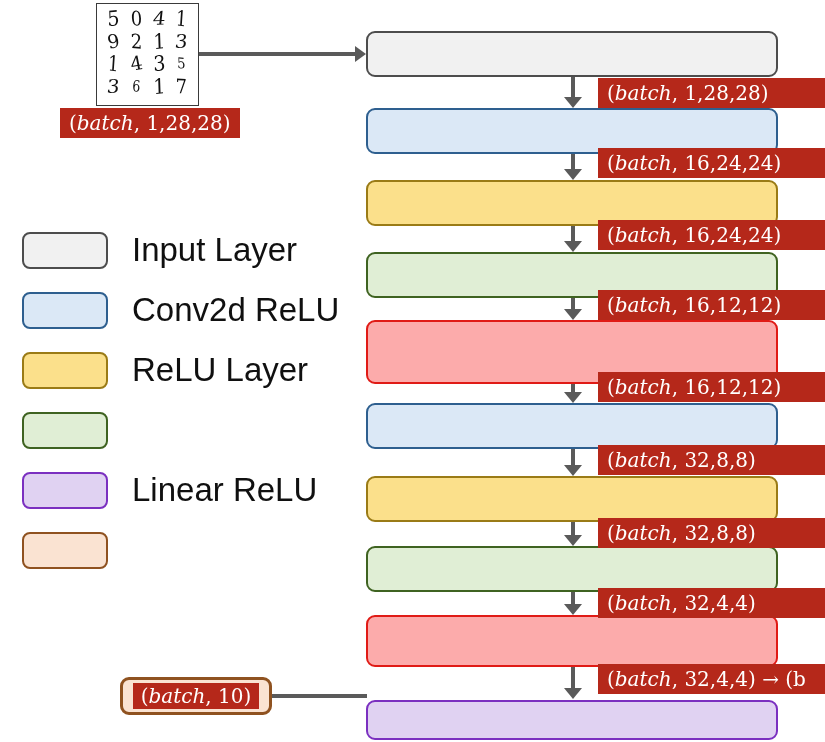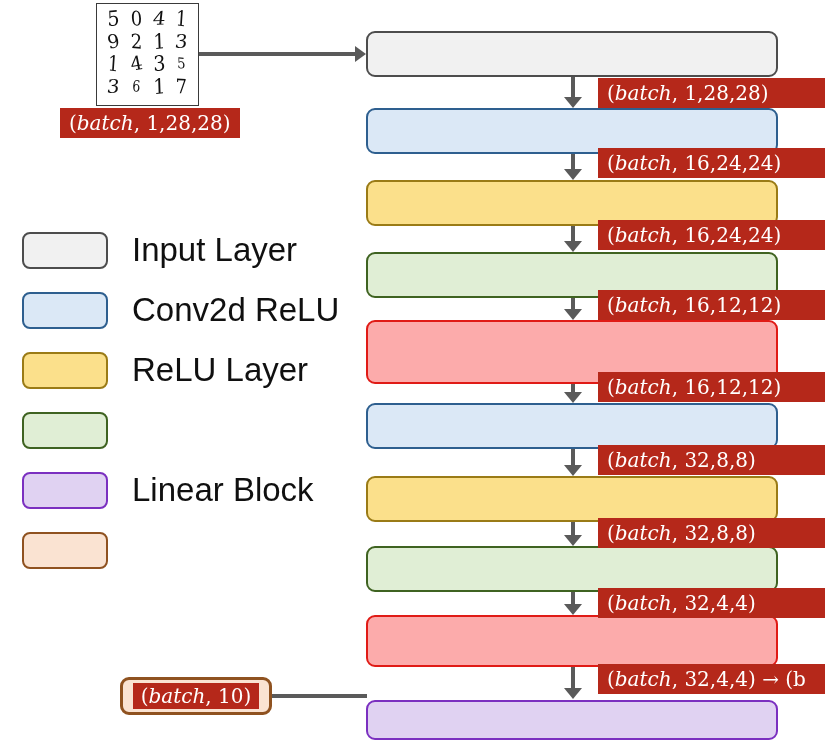--- a/index.html
+++ b/index.html
@@ -231,21 +231,21 @@
     </div>
     <div class="legend-row">
       <div class="legend-swatch c-relu"></div>
       <div class="legend-label">ReLU Layer</div>
     </div>
     <div class="legend-row">
       <div class="legend-swatch c-pool"></div>
     </div>
     <div class="legend-row">
       <div class="legend-swatch c-linear"></div>
-      <div class="legend-label">Linear Block</div>
+      <div class="legend-label">Linear ReLU</div>
     </div>
     <div class="legend-row">
       <div class="legend-swatch c-output"></div>
     </div>
   </div>
 
   <div class="arrow-h" style="left:271px;top:694px;width:96px;"></div>
   <div class="arrow-head-l" style="left:259px;top:688px;"></div>
 
   <div id="output-node">

